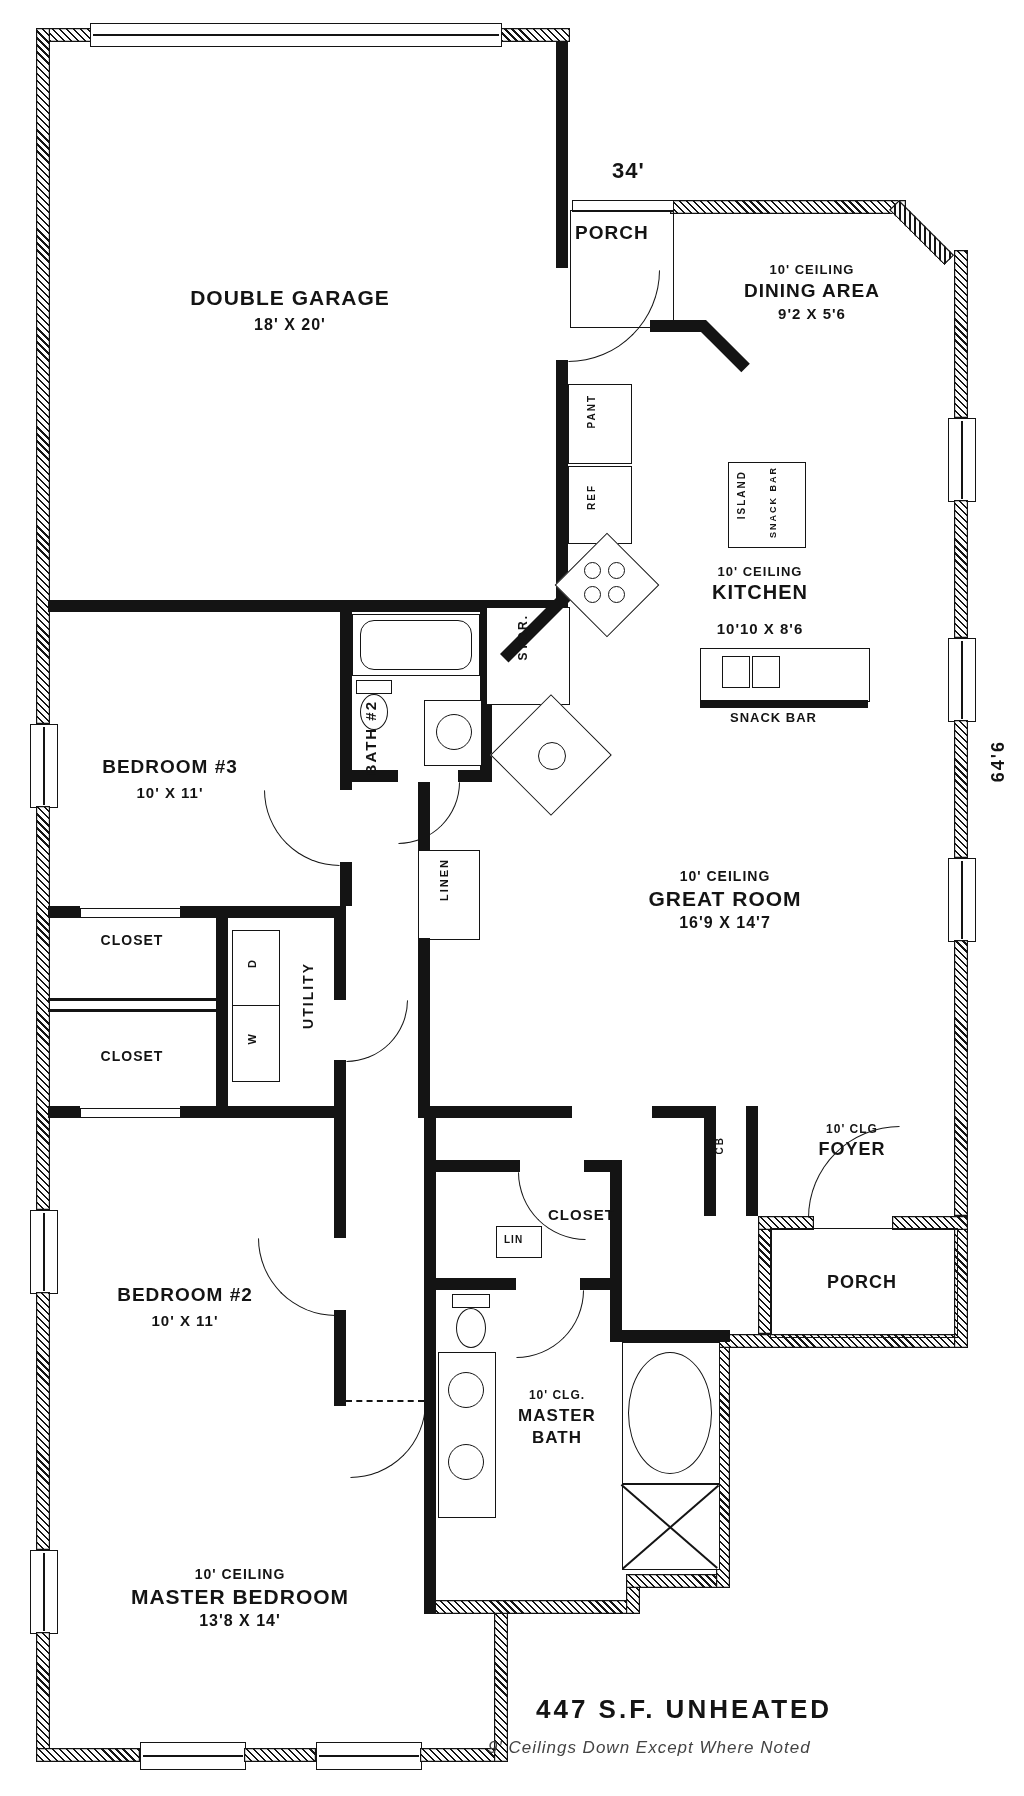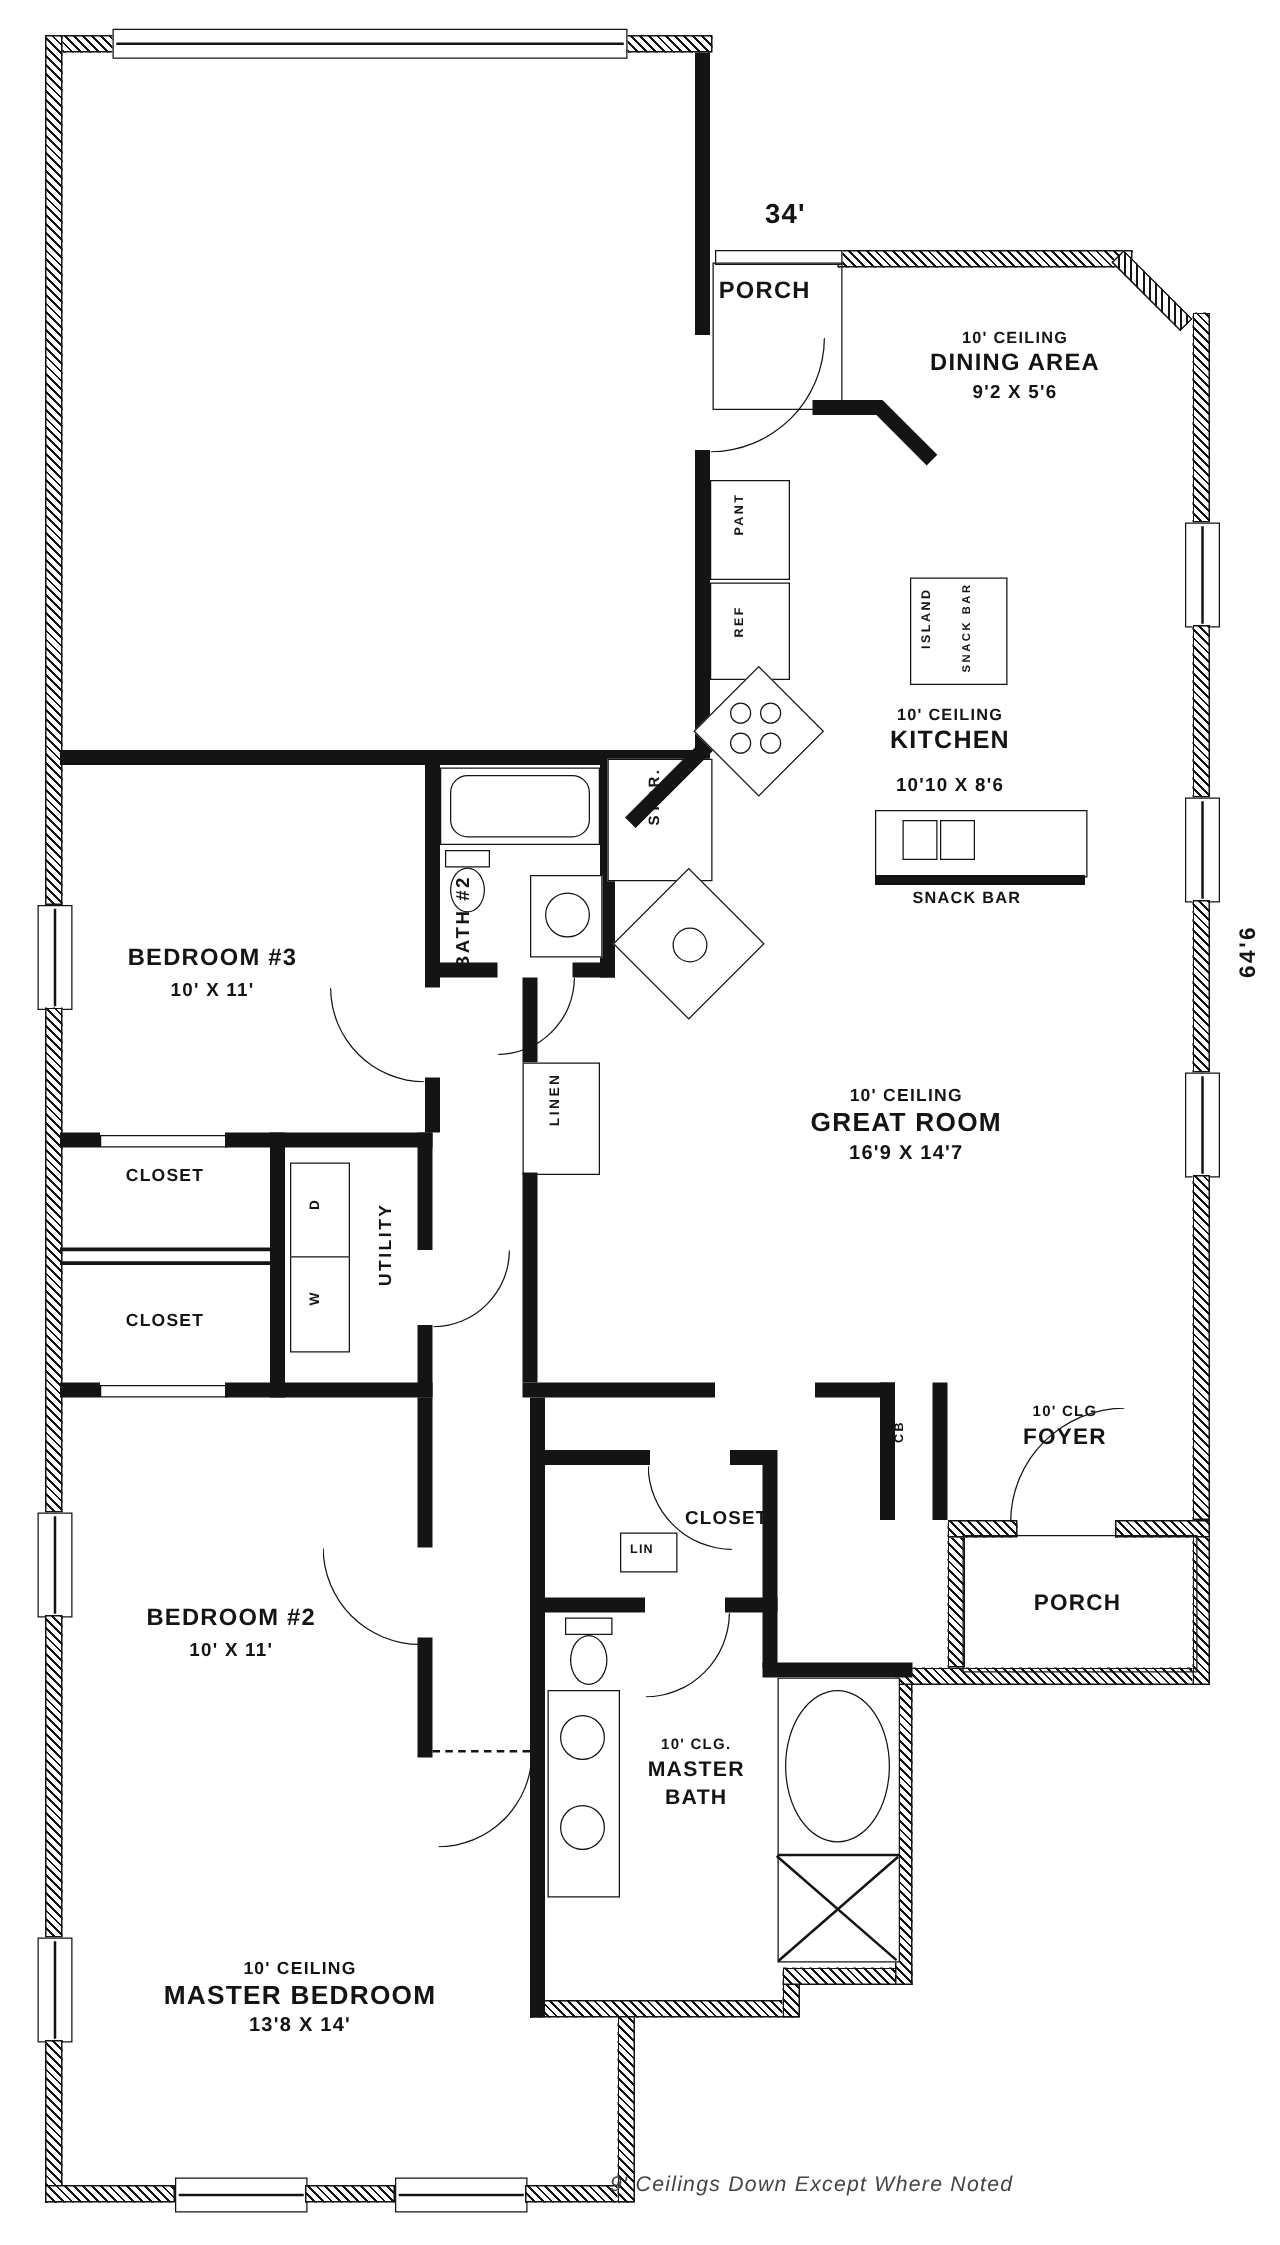--- a/index.html
+++ b/index.html
@@ -169,20 +169,24 @@
   <i class="fx" style="left:622px;top:1342px;width:96px;height:140px"></i>
   <i class="out rnd" style="left:628px;top:1352px;width:82px;height:120px"></i>
   <i class="fx" style="left:622px;top:1484px;width:96px;height:84px"></i>
   <i class="iw" style="left:622px;top:1484px;width:127px;height:1.5px;transform:rotate(41deg);transform-origin:0 0"></i>
   <i class="iw" style="left:622px;top:1568px;width:127px;height:1.5px;transform:rotate(-41deg);transform-origin:0 0"></i>
   <i class="fx" style="left:496px;top:1226px;width:44px;height:30px"></i>
 
   <b class="lbl" style="left:612px;top:158px;font-size:22px">34'</b>
   <b class="lbl vlbl" style="left:988px;top:740px;font-size:18px">64'6</b>
 
+  <b class="lbl ctr" style="left:150px;top:286px;width:280px">
+    <span style="font-size:21px">DOUBLE GARAGE</span>
+    <span style="font-size:16px;margin-top:6px">18' X 20'</span>
+  </b>
 
   <b class="lbl" style="left:575px;top:222px;font-size:19px">PORCH</b>
 
   <b class="lbl ctr" style="left:726px;top:262px;width:172px">
     <span style="font-size:13px">10' CEILING</span>
     <span style="font-size:19px;margin-top:3px">DINING AREA</span>
     <span style="font-size:15px;margin-top:3px">9'2 X 5'6</span>
   </b>
 
   <b class="lbl ctr" style="left:660px;top:564px;width:200px">
@@ -238,15 +242,16 @@
     <span style="font-size:17px;margin-top:4px">MASTER</span>
     <span style="font-size:17px;margin-top:2px">BATH</span>
   </b>
 
   <b class="lbl ctr" style="left:90px;top:1566px;width:300px">
     <span style="font-size:14px">10' CEILING</span>
     <span style="font-size:21px;margin-top:3px">MASTER BEDROOM</span>
     <span style="font-size:16px;margin-top:3px">13'8 X 14'</span>
   </b>
 
+  <b class="lbl" style="left:536px;top:1694px;font-size:26px;letter-spacing:3px">447 S.F.  UNHEATED</b>
   <b class="lbl" style="left:488px;top:1738px;font-size:17px;font-weight:400;font-style:italic;color:#444;letter-spacing:1px">9' Ceilings Down Except Where Noted</b>
 
 </div>
 
 </body></html>

